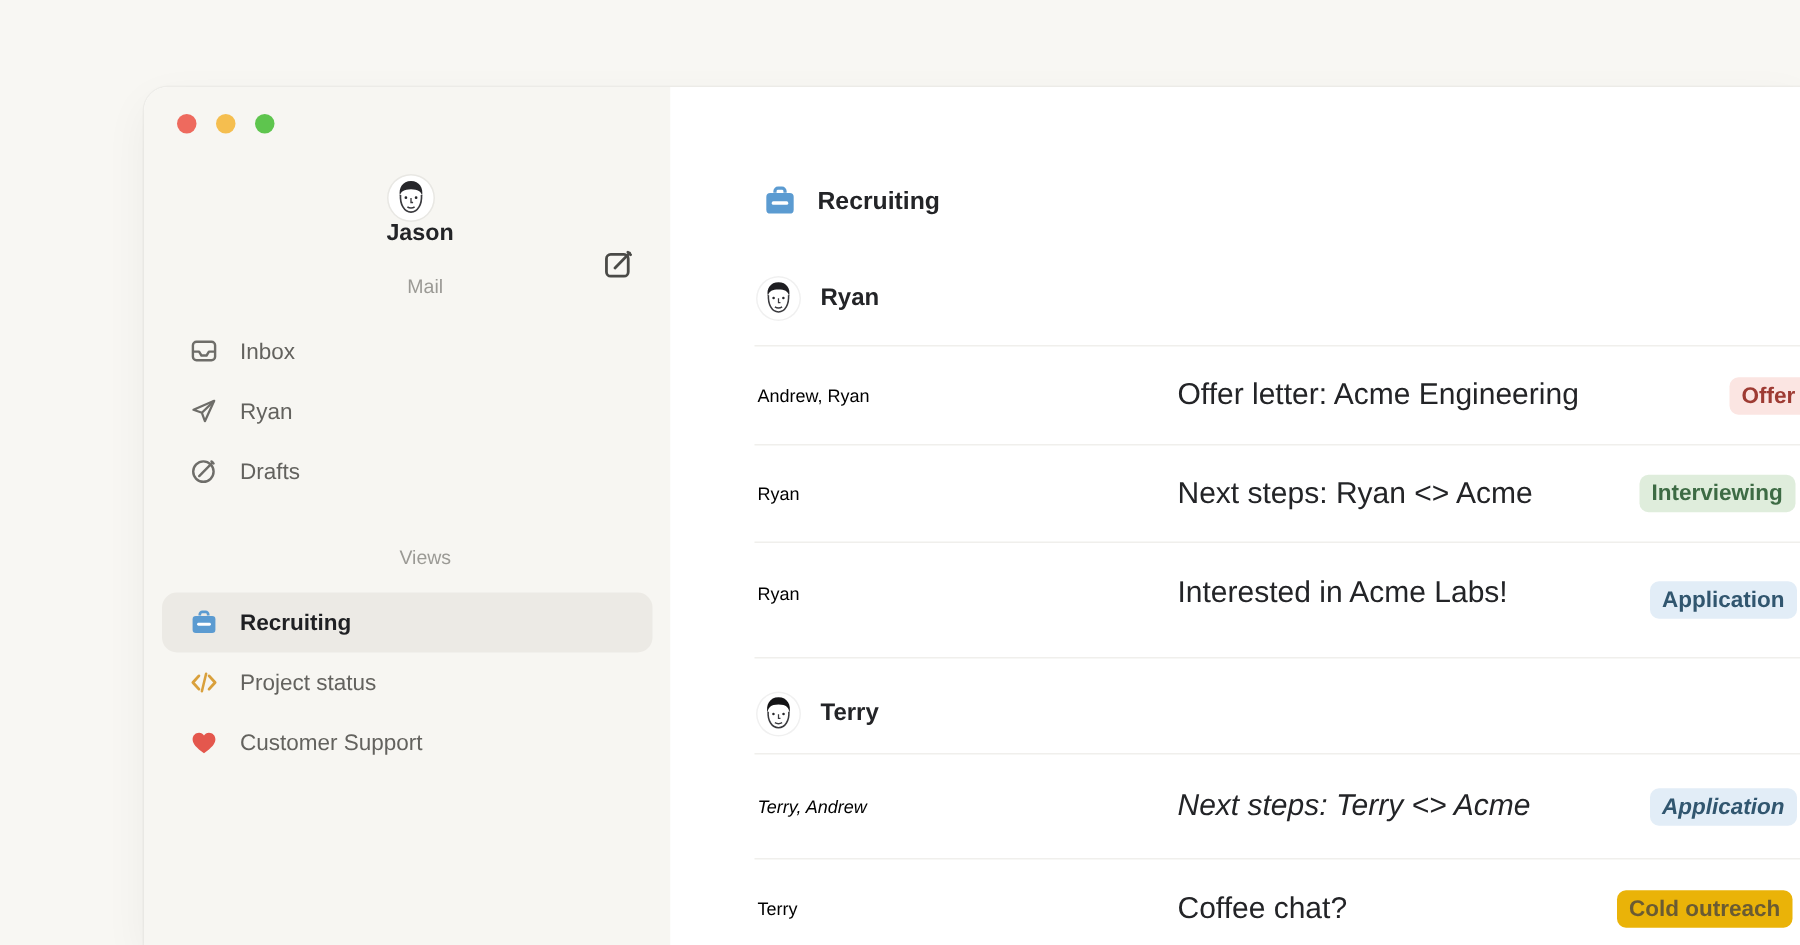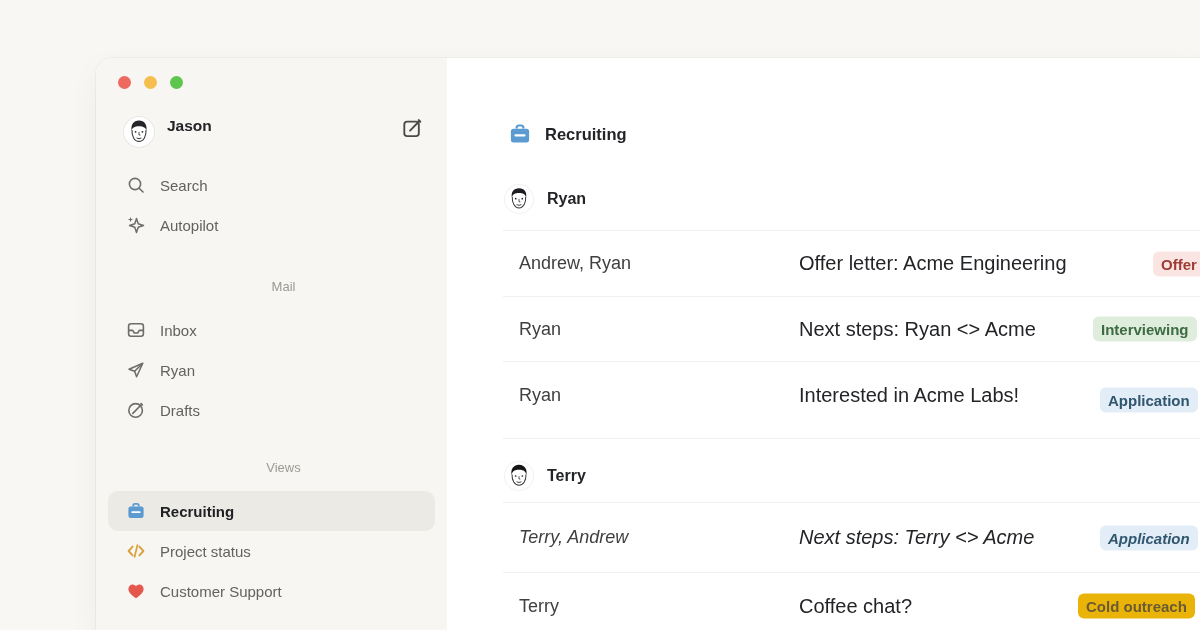--- a/index.html
+++ b/index.html
@@ -10,21 +10,21 @@
     position:absolute; left:96px; top:58px; width:1104px; height:572px;
     background:#FFFFFF; border-top-left-radius:16px; overflow:hidden;
     box-shadow:0 0 0 1px rgba(0,0,0,0.035), 0 10px 30px rgba(0,0,0,0.05);
     display:flex;
   }
 
   
   .sidebar { width:351px; flex:0 0 351px; background:#F7F6F2; height:100%; }
   .traffic { display:flex; gap:13px; padding:18px 0 0 22px; }
   .dot { width:13px; height:13px; border-radius:50%; }
-  .profile { margin:28px 24px 0 28px; display:flex; align-items:flex-start; height:32px; }
+  .profile { margin:28px 24px 0 28px; display:flex; align-items:center; height:32px;flex-direction:column; }
   .profile .name { margin-left:13px; font-size:15.5px; font-weight:700; color:#232427; }
   .compose { margin-left:auto; width:22px; height:22px; color:#4A4A47; background:none; border:none; cursor:pointer; padding:0; }
   .avatar { border-radius:50%; background:#fff; box-shadow:0 0 0 1px rgba(0,0,0,0.06); flex:0 0 auto; }
 
   .nav { margin-top:16px; }
   .nav-item { display:flex; align-items:center; height:40px; padding-left:30px; font-size:15px; color:#63625E; cursor:pointer; }
   .nav-item .nicon { width:20px; height:20px; margin-right:14px; color:#6E6D69; flex:0 0 auto; }
   .nav-item .nlabel { white-space:nowrap; }
 
   .section-label { margin-top:34px; padding-left:24px; height:20px; font-size:13px; color:#9B9A95;text-align:center; }
@@ -42,21 +42,21 @@
   .view-header .vtitle { font-size:16.5px; font-weight:700; color:#232427; }
 
   .group-header { height:32px; display:flex; align-items:center; padding-left:58px; }
   .gh-ryan { margin-top:33px; margin-bottom:15px; }
   .gh-terry { height:63px; padding-top:10px; }
   .group-header .gname { margin-left:14px; font-size:16px; font-weight:700; color:#232427; }
 
   .divider { height:1px; background:#F0EFEC; margin-left:56px; }
 
   .row { position:relative; display:flex; align-items:center; padding-left:58px; cursor:pointer; }
-  .row .senders { width:280px; font-size:18px; color:#404040; white-space:nowrap;margin-left:14px; }
+  .row .senders { width:280px; font-size:12px; color:#000000; white-space:nowrap; }
   .row .subject { font-size:20px; color:#232427; white-space:nowrap; }
   .r1 { height:65px; } .r2 { height:64px; } .r3 { height:76px; align-items:flex-start; }
   .r3 .rowline { margin-top:22px; }
   .r4 { height:69px;font-style:italic; } .r5 { height:66px; }
   .rowline { display:flex; align-items:center; }
 
   .badge {
     position:absolute; top:50%; transform:translateY(-50%);
     font-size:15px; font-weight:700; padding:4px 8px; border-radius:6px; white-space:nowrap;
   }
@@ -148,34 +148,20 @@
           <use href="#face-jason"></use>
         </svg>
       <span class="name">Jason</span>
       <button class="compose" title="">
         <svg width="22" height="22" viewBox="0 0 20 20">
             <use href="#i-compose"></use>
           </svg>
       </button>
     </div>
 
-    <div class="nav">
-      <div class="nav-item">
-        <svg class="nicon" viewBox="0 0 20 20">
-            <use href="#i-search"></use>
-          </svg>
-        <span class="nlabel">Search</span>
-      </div>
-      <div class="nav-item">
-        <svg class="nicon" viewBox="0 0 20 20">
-            <use href="#i-sparkle"></use>
-          </svg>
-        <span class="nlabel">Autopilot</span>
-      </div>
-    </div>
 
     <div class="section-label">Mail</div>
     <div class="section-items">
       <div class="nav-item">
         <svg class="nicon" viewBox="0 0 20 20">
             <use href="#i-inbox"></use>
           </svg>
         <span class="nlabel">Inbox</span>
       </div>
       <div class="nav-item">

